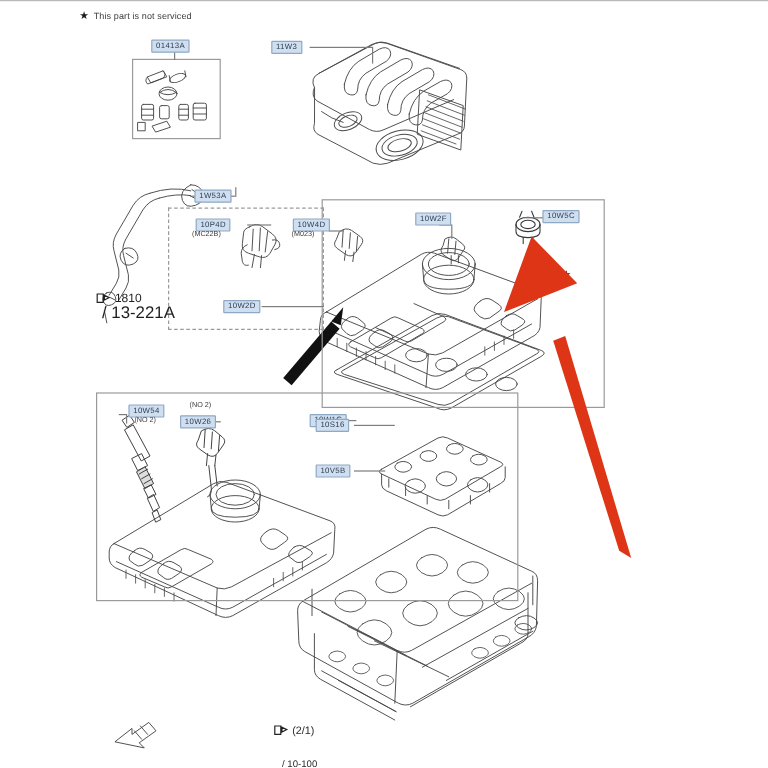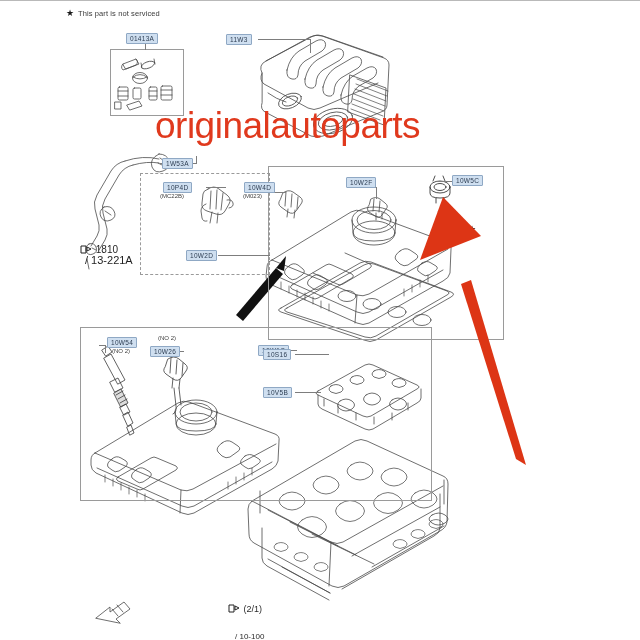--- a/index.html
+++ b/index.html
@@ -100,21 +100,21 @@
   }
   
   .xref {
     position: absolute;
     font-size: 10px;
     color: #1e1e1e;
     line-height: 11px;
     white-space: nowrap;
     filter: blur(.2px);
   }
-  .xref .l2 { font-size: 11px; padding-left: 5px; }
+  .xref .l2 { font-size: 14px; padding-left: 5px; }
   .xref-bottom {
     position: absolute;
     font-size: 9px;
     color: #2a2a2a;
     line-height: 11px;
     white-space: nowrap;
     filter: blur(.2px);
   }
   .xref-bottom .l2 { font-size: 8px; padding-left: 7px; margin-top: 16px; }
   .star-mark {
@@ -439,15 +439,14 @@
     <div class="l2">/ 10-100</div>
   </div>
 
   <svg class="layer" viewBox="0 0 640 640" xmlns="http://www.w3.org/2000/svg">
     <g fill="#dd3515">
       <path d="M516 458 l10 6 l-55 -185 l-10 4 z"></path>
       <path d="M443 196 l-23 63 l61 -24 z"></path>
     </g>
   </svg>
 
-  <div class="watermark">originalautoparts</div>
 
 </div>
 
 </body></html>

